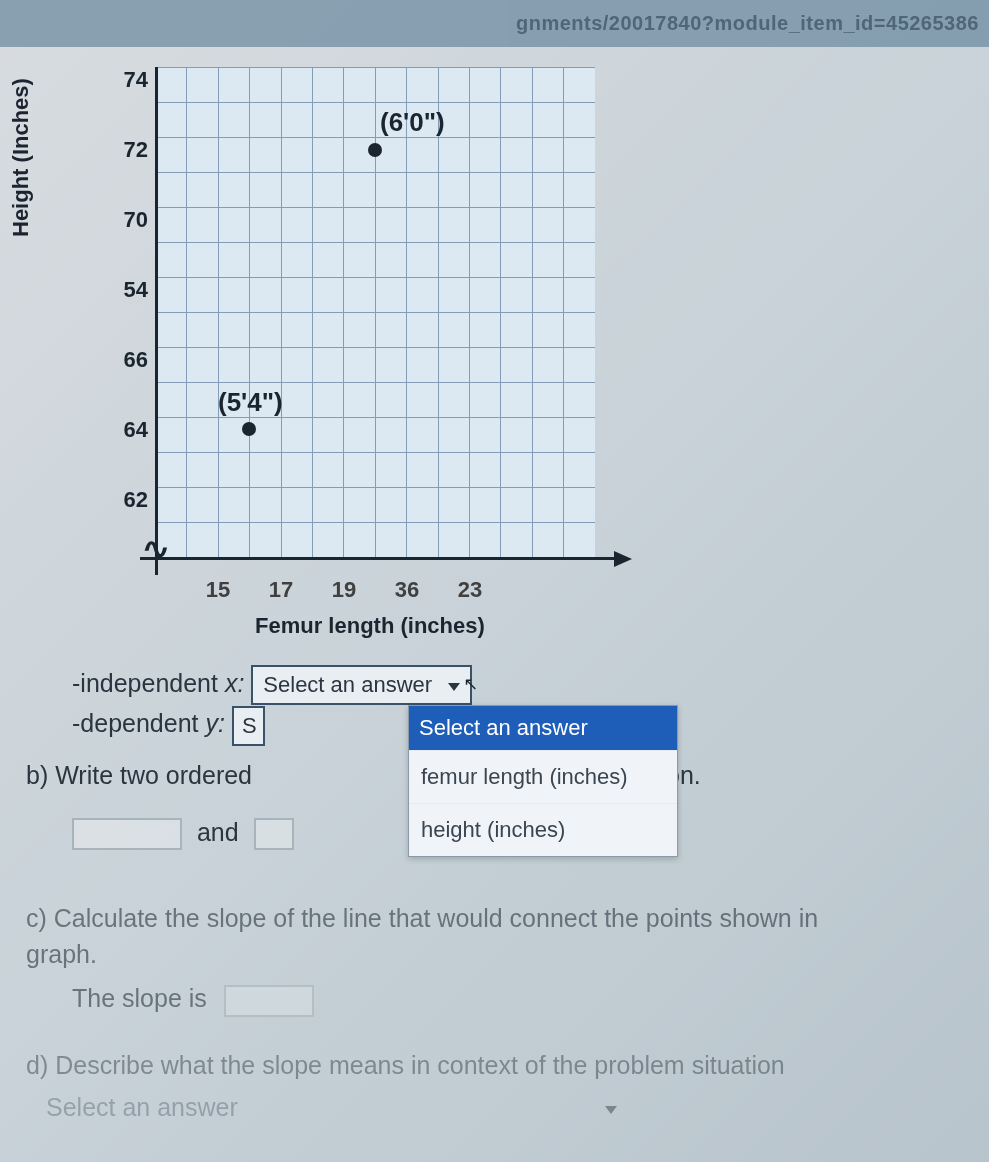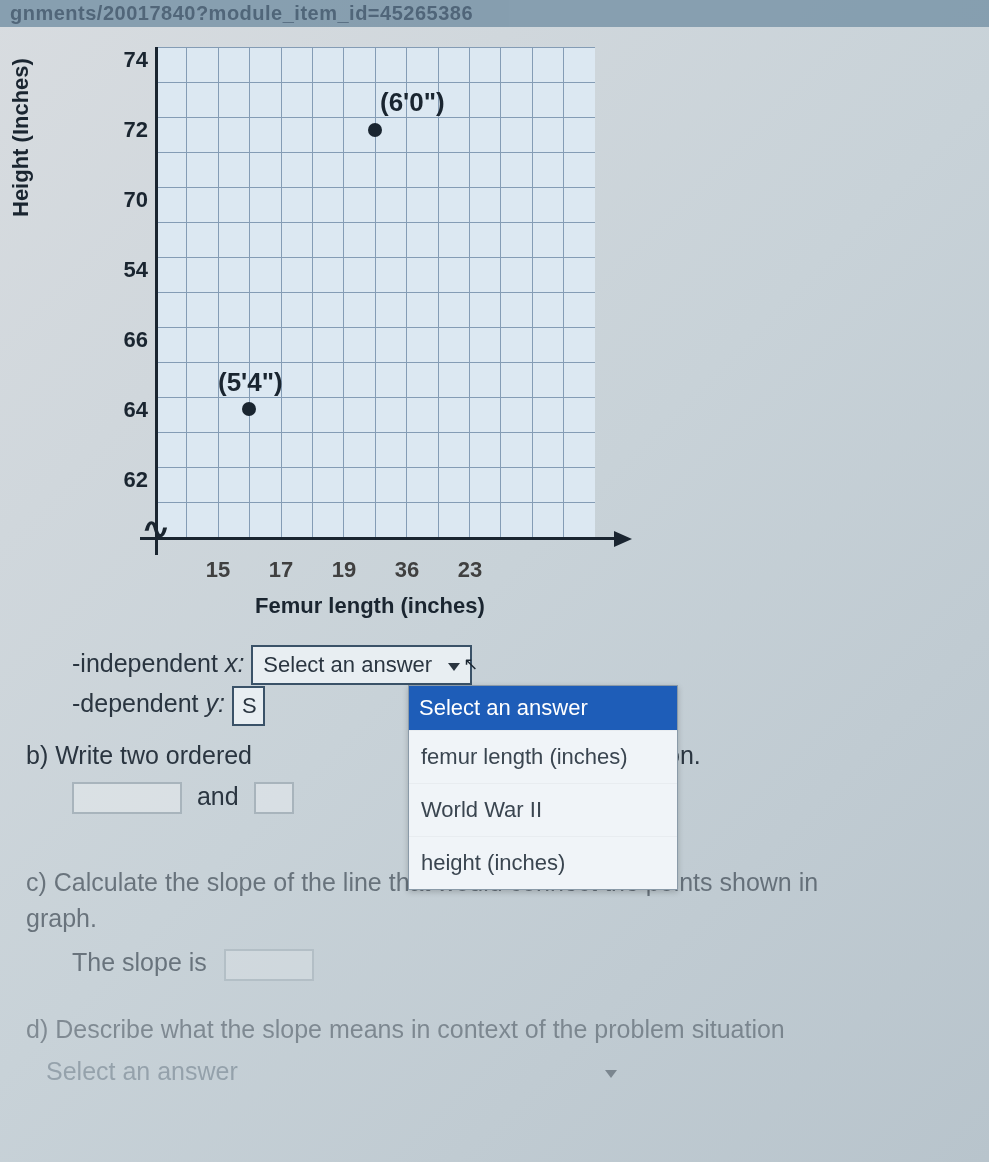--- a/index.html
+++ b/index.html
@@ -8,27 +8,28 @@
     background: linear-gradient(135deg, #d8dce0 0%, #c8d2d8 50%, #b8c4cc 100%);
     width: 989px;
     height: 1162px;
     overflow: hidden;
     position: relative;
     color: #2a3540;
   }
   .url-bar {
     background: #7a95a8;
     color: #3a5268;
-    padding: 2px 10px;
+    padding: 12px 10px;
     font-size: 20px;
     font-weight: bold;
     letter-spacing: 0.5px;
     opacity: 0.85;
     white-space: nowrap;
     overflow: hidden;
+    text-align: right;
   }
   .content { padding: 10px 0 0 0; }
   .chart-wrap { position: relative; width: 640px; height: 590px; margin-left: 0; }
   .ylabel {
     position: absolute;
     left: 8px; top: 180px;
     transform: rotate(-90deg);
     transform-origin: left top;
     font-weight: bold;
     font-size: 22px;
@@ -208,31 +209,30 @@
         </span>
       </div>
       <div class="indent dep-row">
         <span>-dependent</span>
         <span class="italic">y:</span>
         <span class="partial-s">S</span>
 
         <div class="dropdown">
           <div class="dd-header">Select an answer</div>
           <div class="dd-item">femur length (inches)</div>
-          <div class="dd-item">World War II</div>
           <div class="dd-item">height (inches)</div>
         </div>
       </div>
     </div>
 
     <div class="q rel" style="margin-top:6px">
       <span>b) Write two ordered </span>
       <span style="display:inline-block; width:300px"></span>
       <span>he situation.</span>
-      <div class="indent" style="margin-top:4px">
+      <div class="indent" style="margin-top:20px">
         <span class="input-blank"></span>
         <span style="margin:0 8px">and</span>
         <span class="input-blank" style="width:40px"></span>
       </div>
     </div>
 
     <div class="q faded" style="margin-top:50px">
       <div>c)  Calculate the slope of the line that would connect the points shown in </div>
       <div>graph.</div>
       <div class="indent" style="margin-top:8px">

